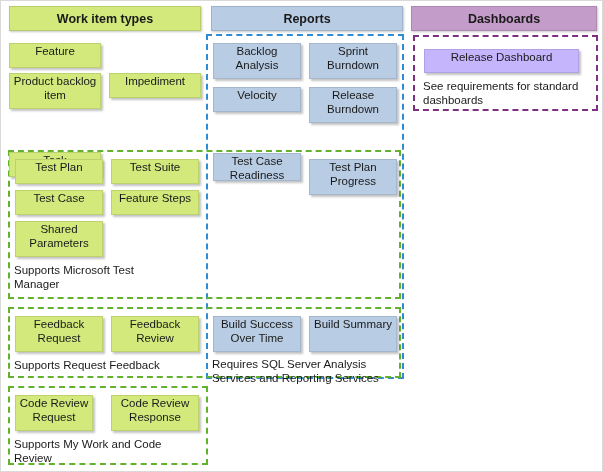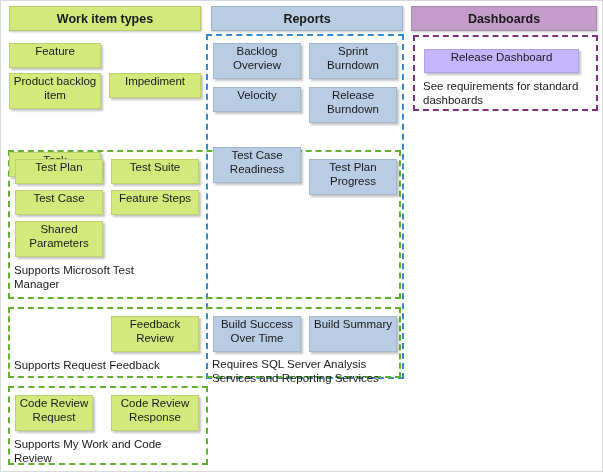--- a/index.html
+++ b/index.html
@@ -136,54 +136,57 @@
   <div class="node n-green" style="left:110px; top:189px; width:88px; height:25px;">
     <span>Feature Steps</span>
   </div>
 
   <div class="node n-green" style="left:14px; top:220px; width:88px; height:36px;">
     <span>Shared Parameters</span>
   </div>
 
   <div class="note" style="left:13px; top:262px; width:148px;">Supports Microsoft Test Manager</div>
 
+  <div class="node n-green" style="left:14px; top:315px; width:88px; height:36px;">
+    <span>Feedback Request</span>
+  </div>
 
   <div class="node n-green" style="left:110px; top:315px; width:88px; height:36px;">
     <span>Feedback Review</span>
   </div>
 
   <div class="note" style="left:13px; top:357px; width:190px;">Supports Request Feedback</div>
 
   <div class="node n-green" style="left:14px; top:394px; width:78px; height:36px;">
     <span>Code Review Request</span>
   </div>
 
   <div class="node n-green" style="left:110px; top:394px; width:88px; height:36px;">
     <span>Code Review Response</span>
   </div>
 
   <div class="note" style="left:13px; top:436px; width:150px;">Supports My Work and Code Review</div>
 
   <div class="node n-blue" style="left:212px; top:42px; width:88px; height:36px;">
-    <span>Backlog Overview</span>
+    <span>Backlog Analysis</span>
   </div>
 
   <div class="node n-blue" style="left:308px; top:42px; width:88px; height:36px;">
     <span>Sprint Burndown</span>
   </div>
 
   <div class="node n-blue" style="left:212px; top:86px; width:88px; height:25px;">
     <span>Velocity</span>
   </div>
 
   <div class="node n-blue" style="left:308px; top:86px; width:88px; height:36px;">
     <span>Release Burndown</span>
   </div>
 
-  <div class="node n-blue" style="left:212px; top:146px; width:88px; height:36px;">
+  <div class="node n-blue" style="left:212px; top:152px; width:88px; height:28px;">
     <span>Test Case Readiness</span>
   </div>
 
   <div class="node n-blue" style="left:308px; top:158px; width:88px; height:36px;">
     <span>Test Plan Progress</span>
   </div>
 
   <div class="node n-blue" style="left:212px; top:315px; width:88px; height:36px;">
     <span>Build Success Over Time</span>
   </div>

